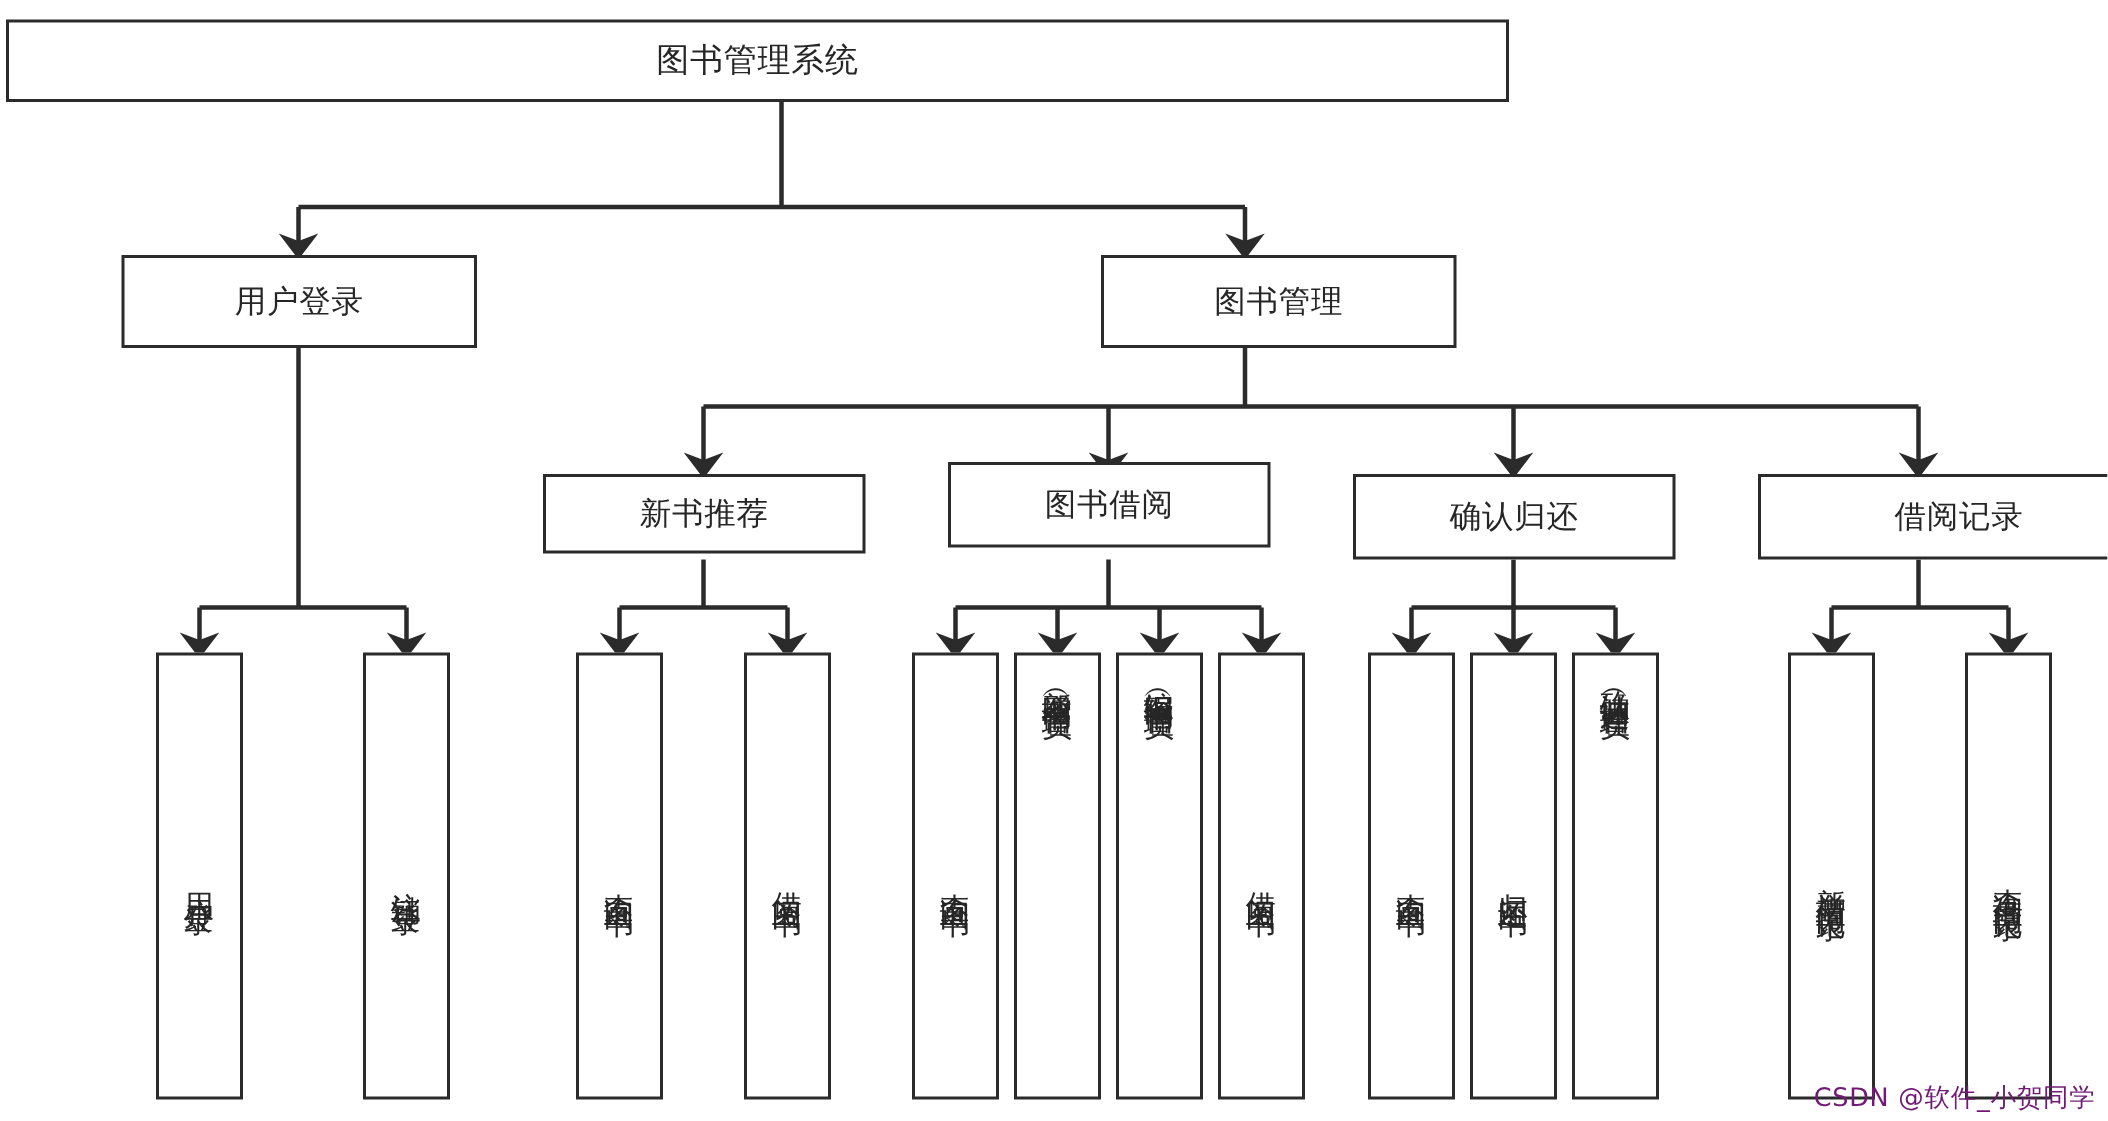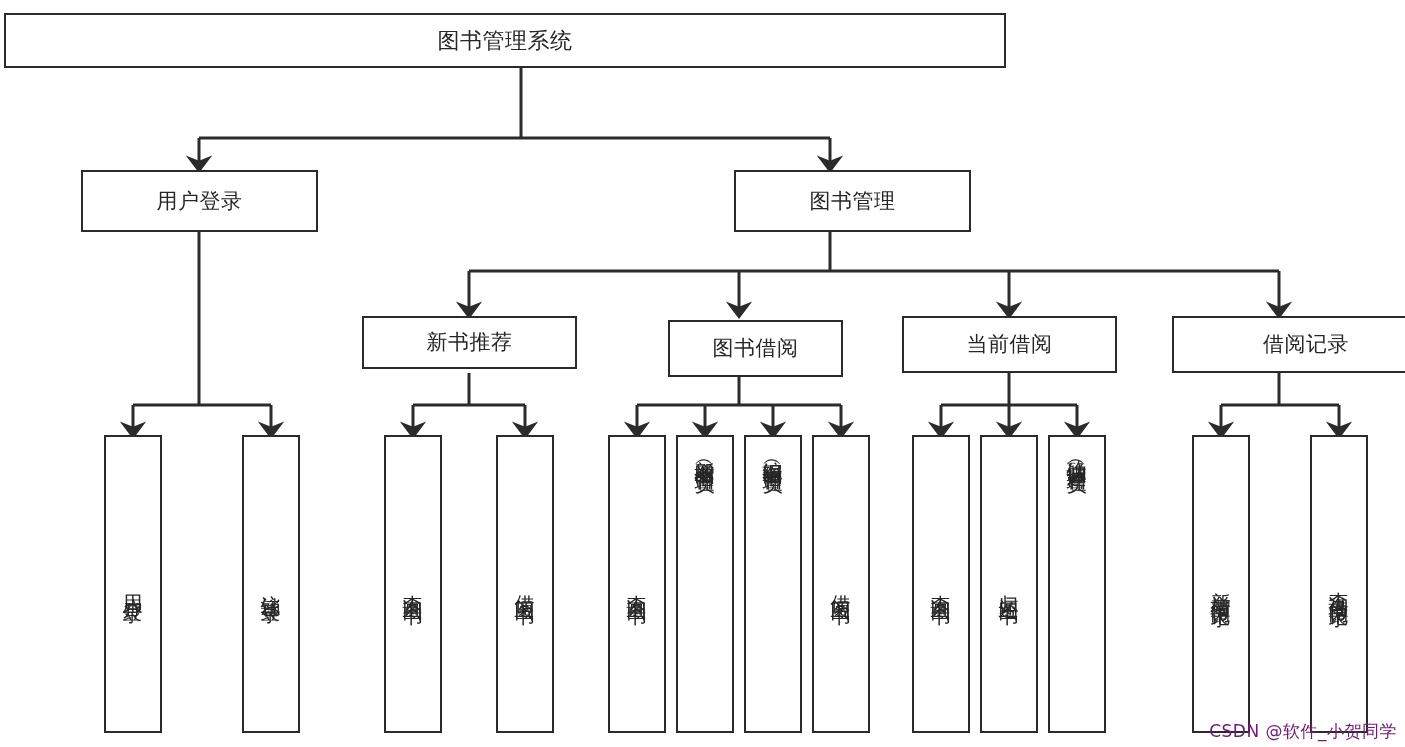--- a/index.html
+++ b/index.html
@@ -147,26 +147,26 @@
   </div>
 
   <div class="node horiz" style="left:711px; top:170px; width:237px; height:62px;margin-left:23px;">
     <span class="node-label">图书管理</span>
   </div>
 
   <div class="node horiz" style="left:362px; top:316px; width:215px; height:53px;">
     <span class="node-label">新书推荐</span>
   </div>
 
-  <div class="node horiz" style="left:632px; top:320px; width:175px; height:57px;margin-left:36px;">
+  <div class="node horiz" style="left:632px; top:308px; width:215px; height:57px;">
     <span class="node-label">图书借阅</span>
   </div>
 
   <div class="node horiz" style="left:902px; top:316px; width:215px; height:57px;">
-    <span class="node-label">当前借阅</span>
+    <span class="node-label">确认归还</span>
   </div>
 
   <div class="node horiz" style="left:1172px; top:316px; width:248px; height:57px;padding-left:20px;">
     <span class="node-label">借阅记录</span>
   </div>
 
   <div class="node vert center-text" style="left:104px; top:435px; width:58px; height:298px;">
     <span class="node-label">用户登录</span>
   </div>
 

